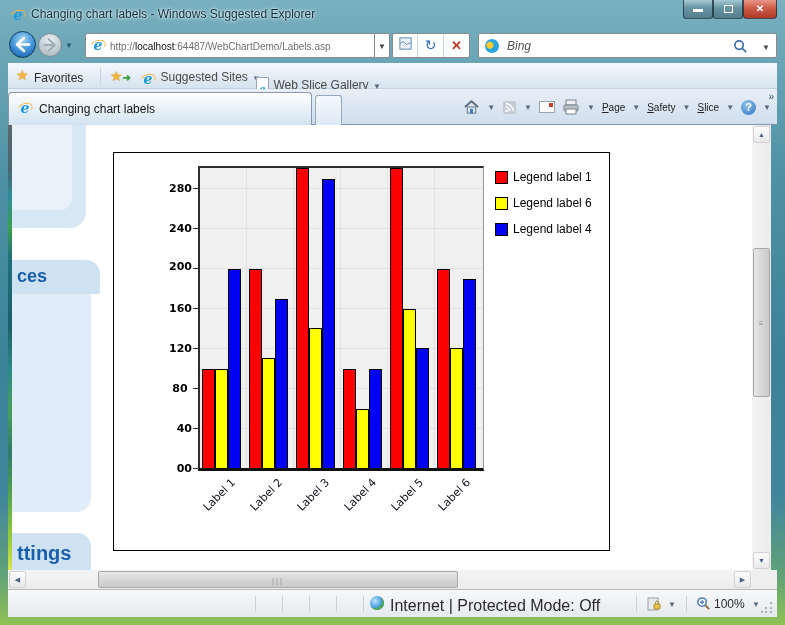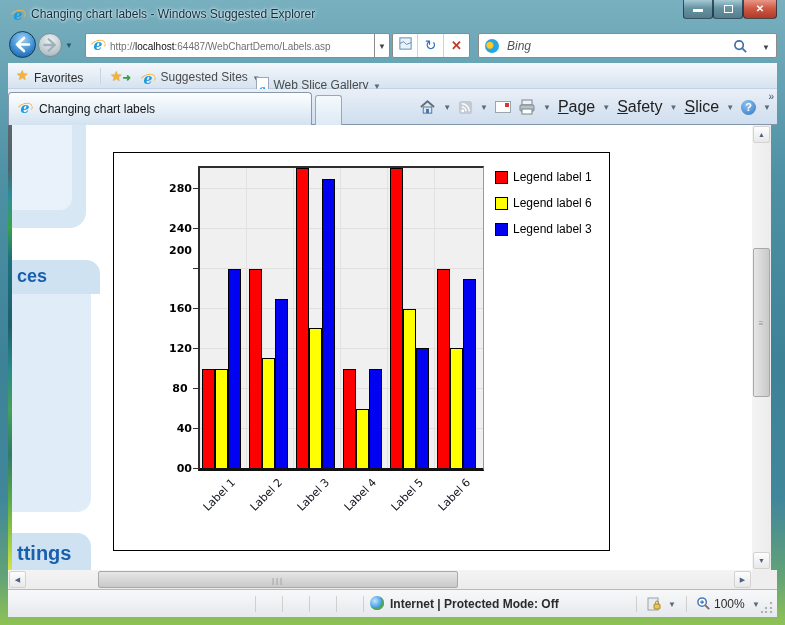--- a/index.html
+++ b/index.html
@@ -42,21 +42,21 @@
   .favbar .lbl{font-size:12px;color:#2b2b2b;}
   .vsep{width:1px;height:16px;background:#c7d4e2;}
   .star{color:#f3b33c;text-shadow:0 0 1px #c78a1e;font-size:14px;}
   .ddg{font-size:8px;color:#5a6a7a;}
   
   .tabbar{left:8px;top:89px;width:769px;height:36px;background:linear-gradient(180deg,#e9eff7,#cfdeee);border-bottom:1px solid #8195ab;}
   .tab{left:0px;top:3px;width:304px;height:33px;border:1px solid #8898ac;border-bottom:none;border-radius:4px 4px 0 0;background:linear-gradient(180deg,#fdfeff,#e8f1f8 50%,#d3e2f0);}
   .tab .lbl{font-size:12px;color:#151515;}
   .tabstub{left:307px;top:6px;width:27px;height:30px;border:1px solid #98a8bc;border-bottom:none;border-radius:3px 3px 0 0;background:linear-gradient(180deg,#f4f9fd,#dde9f4);}
   .cmdbar{right:6px;top:6px;height:24px;display:flex;align-items:center;gap:7px;}
-  .cmdbar .menu{font-size:16px;color:#222;}
+  .cmdbar .menu{font-size:10px;color:#222;}
   .cmdbar .menu::first-letter{text-decoration:underline;}
   .chev{right:3px;top:2px;font-size:10px;color:#33525f;}
   
   .content{left:8px;top:125px;width:744px;height:445px;background:#fff;overflow:hidden;}
   .strip{left:0;top:0;width:4px;height:445px;background:linear-gradient(180deg,#5c686c 0%,#49666e 10%,#2f8d9a 16%,#38a24c 23%,#20707e 30%,#1d5f6e 45%,#2a8a8a 55%,#46a05a 64%,#2f7a6a 74%,#58a84a 84%,#9fcf3e 94%,#d7e24b 100%);}
   .sb1{left:4px;top:0;width:74px;height:103px;background:#d7e7f4;border-radius:0 0 16px 0;}
   .sb1-in{left:0;top:0;width:60px;height:85px;background:#e9f2fa;border-radius:0 0 12px 0;}
   .sb2{left:4px;top:135px;width:79px;height:252px;background:#e0edf8;border-radius:0 14px 14px 0;}
   .sb2-hd{left:0;top:0;width:88px;height:34px;background:#cfe2f2;border-radius:0 14px 0 0;}
   .sbh{font-weight:bold;color:#1a5fae;font-size:18px;}
@@ -79,21 +79,21 @@
   
   .vscroll{left:752px;top:125px;width:19px;height:445px;background:linear-gradient(90deg,#f4f4f4,#ececec);}
   .hscroll{left:8px;top:570px;width:744px;height:19px;background:linear-gradient(180deg,#f4f4f4,#ececec);}
   .scorner{left:752px;top:570px;width:25px;height:19px;background:#eeeeee;}
   .sarrow{position:absolute;width:17px;height:17px;margin:1px;background:linear-gradient(180deg,#fdfdfd,#e8e8e8);border:1px solid #d2d2d2;border-radius:2px;color:#4d6185;font-size:7px;text-align:center;line-height:15px;}
   .thumbv{position:absolute;left:1px;width:17px;background:linear-gradient(90deg,#e6e6e6,#c9c9c9);border:1px solid #a8a8a8;border-radius:2px;}
   .thumbh{position:absolute;top:1px;height:17px;background:linear-gradient(180deg,#e6e6e6,#c9c9c9);border:1px solid #a8a8a8;border-radius:2px;}
   .grip{position:absolute;left:50%;top:50%;transform:translate(-50%,-50%);color:#8f8f8f;font-size:8px;letter-spacing:1px;}
   
   .statusbar{left:8px;top:589px;width:769px;height:28px;background:linear-gradient(180deg,#f7f8f9,#e6e9ed);border-top:1px solid #b9b9b9;}
-  .statusbar .txt{font-size:12px;color:#2b2b2b;font-weight:bold;}
+  .statusbar .txt{font-size:16px;color:#2b2b2b;}
   .ssep{position:absolute;top:6px;width:1px;height:16px;background:#cfcfcf;}
   .globe{width:14px;height:14px;border-radius:50%;background:radial-gradient(circle at 35% 35%,#bfe6ff,#3f9ae0 55%,#1f6fb0);box-shadow:inset -2px -2px 0 #53a65a;}
   .zoomtxt{font-size:12px;color:#2b2b2b;}
   .gripdots{position:absolute;right:4px;bottom:4px;width:12px;height:12px;
     background:radial-gradient(circle at 10px 2px,#b0b0b0 1px,transparent 1.6px),radial-gradient(circle at 10px 7px,#b0b0b0 1px,transparent 1.6px),radial-gradient(circle at 5px 7px,#b0b0b0 1px,transparent 1.6px),radial-gradient(circle at 10px 11px,#b0b0b0 1px,transparent 1.6px),radial-gradient(circle at 5px 11px,#b0b0b0 1px,transparent 1.6px),radial-gradient(circle at 1px 11px,#b0b0b0 1px,transparent 1.6px);}
   
   .ie{display:inline-block;width:16px;height:16px;position:relative;font:italic bold 14px "DejaVu Serif",serif;color:#1b9ae0;text-align:center;line-height:16px;}
   .ie::after{content:"";position:absolute;left:0px;top:3px;width:14px;height:9px;border:1.5px solid #f5b53c;border-left-color:transparent;border-bottom-color:transparent;border-radius:50%;transform:rotate(-20deg);}
 </style>
 </head>
@@ -261,21 +261,21 @@
           <div class="ylab" style="left: 38px; top: 309px;">00</div>
           <div class="ytick" style="left: 79px; top: 315px;"></div>
           <div class="ylab" style="left: 38px; top: 269px;">40</div>
           <div class="ytick" style="left: 79px; top: 275px;"></div>
           <div class="ylab" style="left: 46px; top: 229px; text-align: center;">80</div>
           <div class="ytick" style="left: 79px; top: 235px;"></div>
           <div class="ylab" style="left: 38px; top: 189px;">120</div>
           <div class="ytick" style="left: 79px; top: 195px;"></div>
           <div class="ylab" style="left: 38px; top: 149px;">160</div>
           <div class="ytick" style="left: 79px; top: 155px;"></div>
-          <div class="ylab" style="left: 38px; top: 91px;">200</div>
+          <div class="ylab" style="left: 38px; top: 107px;">200</div>
           <div class="ytick" style="left: 79px; top: 115px;"></div>
           <div class="ylab" style="left: 38px; top: 69px;">240</div>
           <div class="ytick" style="left: 79px; top: 75px;"></div>
           <div class="ylab" style="left: 38px; top: 29px;">280</div>
           <div class="ytick" style="left: 79px; top: 35px;"></div>
           <div class="xlab" style="left: 45px; top: 323px;">Label 1</div>
           <div class="xlab" style="left: 92px; top: 323px;">Label 2</div>
           <div class="xlab" style="left: 139px; top: 323px;">Label 3</div>
           <div class="xlab" style="left: 186px; top: 323px;">Label 4</div>
           <div class="xlab" style="left: 233px; top: 323px;">Label 5</div>
@@ -283,21 +283,21 @@
           <div class="legrow" style="top: 16px;">
             <span class="legsw" style="background: rgb(254, 0, 0);"></span>
             <span class="leglbl">Legend label 1</span>
           </div>
           <div class="legrow" style="top: 42px;">
             <span class="legsw" style="background: rgb(255, 255, 0);"></span>
             <span class="leglbl">Legend label 6</span>
           </div>
           <div class="legrow" style="top: 68px;">
             <span class="legsw" style="background: rgb(2, 2, 242);"></span>
-            <span class="leglbl">Legend label 3</span>
+            <span class="leglbl">Legend label 4</span>
           </div>
         </div>
     </div>
   </div>
 
   <div class="abs vscroll">
     <div class="sarrow" style="left:0;top:0;"><span>▲</span></div>
     <div class="thumbv" style="top:123px;height:149px;">
         <span class="grip">≡</span>
       </div>

